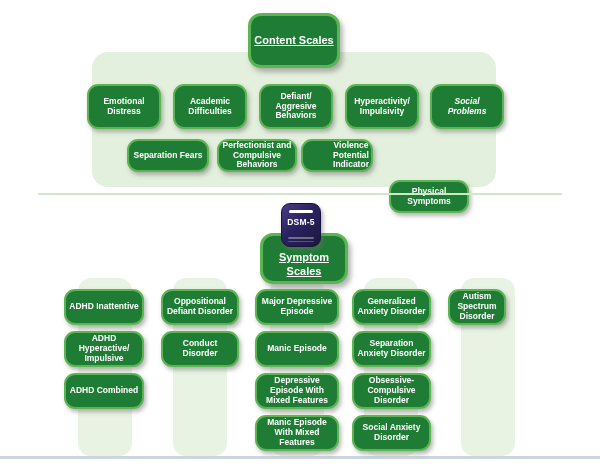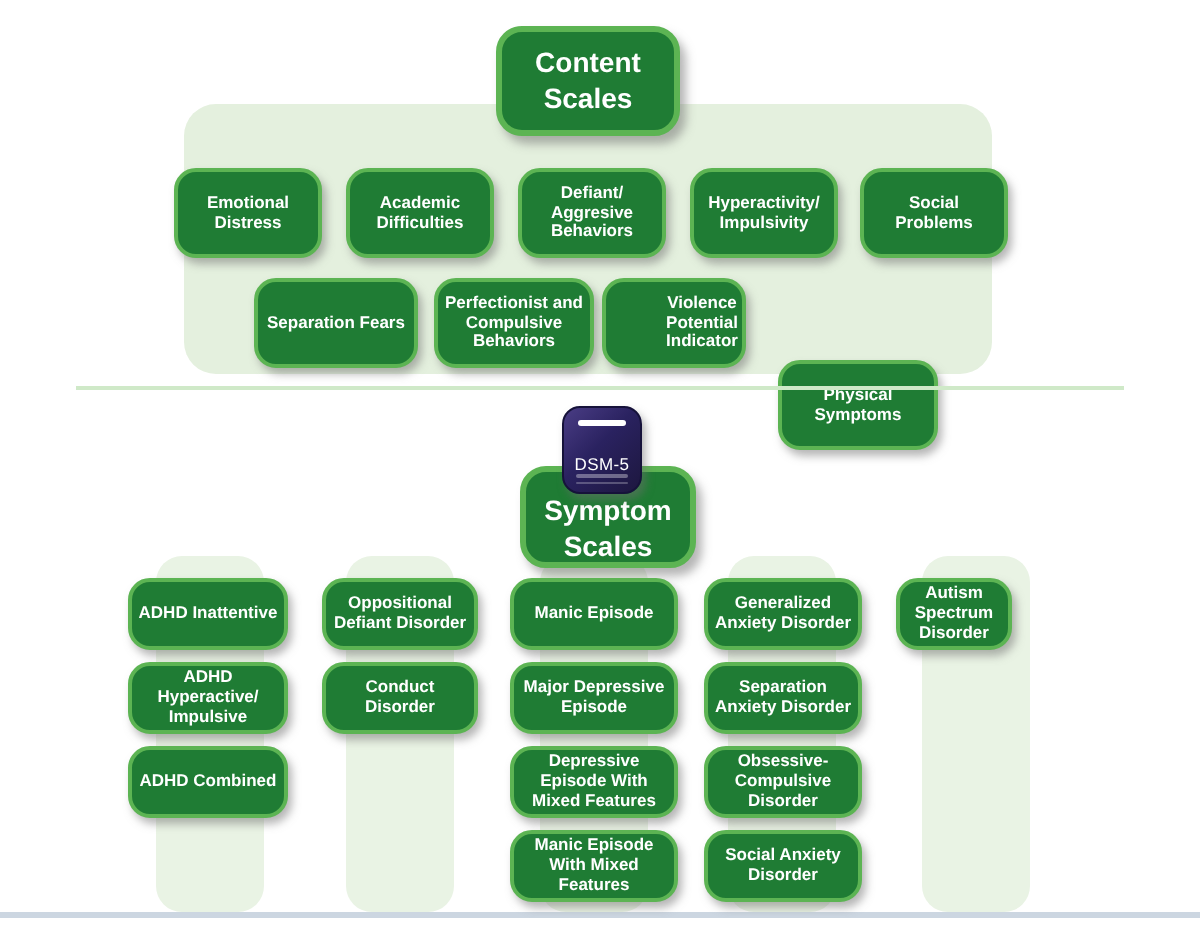--- a/index.html
+++ b/index.html
@@ -20,61 +20,62 @@
     font-weight:bold;
     font-size:8.5px;
     line-height:1.16;
     text-align:center;
     display:flex;align-items:center;justify-content:center;
     padding:1px 2px;
     box-sizing:border-box;
     box-shadow:2px 3px 4px rgba(110,110,110,0.5);
   }
   .root{
-    border-width:3px;border-radius:13px;font-size:14px;line-height:1.25;
+    border-width:3px;border-radius:13px;font-size:11px;line-height:1.25;
     box-shadow:3px 4px 5px rgba(110,110,110,0.5);
+    text-decoration:underline;
   }
   .root.content{left:248px;top:13px;width:92px;height:55px;}
   .root.symptom{left:260px;top:233px;width:88px;height:51px;padding-top:13px;z-index:2;}
   
   .r1{top:84px;height:45px;width:74px;}
-  .r2{top:139px;height:45px;}
+  .r2{top:139px;height:33px;}
   
   .col{position:absolute;top:289px;display:flex;flex-direction:column;gap:6px;align-items:flex-start;z-index:2;}
   .col .node{position:relative;height:36px;width:100%;}
   
   .divider{position:absolute;left:38px;top:193px;width:524px;height:2px;background:#cfe9c8;}
   .bottom-rule{position:absolute;left:0;top:456px;width:600px;height:3px;background:#ccd6e1;}
   
   .dsm{
     position:absolute;left:281px;top:203px;width:40px;height:44px;z-index:3;
     background:linear-gradient(135deg,#4a3d85 0%,#2a2260 45%,#1d173f 100%);
     border:1.5px solid #16123a;border-radius:9px;box-sizing:border-box;
     display:flex;flex-direction:column;align-items:center;
     box-shadow:2px 3px 4px rgba(110,110,110,0.5);
   }
   .dsm-spine{width:24px;height:3px;background:#ffffff;border-radius:2px;margin-top:6px;}
-  .dsm-label{color:#ffffff;font-weight:normal;font-size:8.5px;margin-top:14px;letter-spacing:0.2px;}
+  .dsm-label{color:#ffffff;font-weight:bold;font-size:8.5px;margin-top:4px;letter-spacing:0.2px;}
   .dsm-pages{width:26px;height:1.5px;background:rgba(255,255,255,0.35);border-radius:1px;margin-top:auto;margin-bottom:2px;}
   .dsm-pages2{width:26px;height:1.5px;background:rgba(255,255,255,0.25);border-radius:1px;margin-bottom:4px;}
 </style>
 </head>
 <body>
 
 <div class="canvas">
 
   <div class="group-bg" style="left:92px;top:52px;width:404px;height:135px;"></div>
 
   <div class="node root content">Content Scales</div>
 
   <div class="node r1" style="left:87px;">Emotional Distress</div>
   <div class="node r1" style="left:173px;">Academic Difficulties</div>
   <div class="node r1" style="left:259px;">Defiant/ Aggresive Behaviors</div>
   <div class="node r1" style="left:345px;">Hyperactivity/ Impulsivity</div>
-  <div class="node r1" style="left:430px;">Social Problems</div>
+  <div class="node r1" style="left:430px;font-style:italic;">Social Problems</div>
 
   <div class="node r2" style="left:127px;width:82px;">Separation Fears</div>
   <div class="node r2" style="left:217px;width:80px;">Perfectionist and Compulsive Behaviors</div>
   <div class="node r2" style="left:301px;width:72px;padding-left:30px;">Violence Potential Indicator</div>
   <div class="node r2" style="left:389px;width:80px;margin-top:41px;">Physical Symptoms</div>
 
   <div class="divider"></div>
 
   <div class="col-bar" style="left:78px;"></div>
   <div class="col-bar" style="left:173px;"></div>
@@ -96,22 +97,22 @@
     <div class="node">ADHD Hyperactive/ Impulsive</div>
     <div class="node">ADHD Combined</div>
   </div>
 
   <div class="col" style="left:161px;width:78px;">
     <div class="node">Oppositional Defiant Disorder</div>
     <div class="node">Conduct Disorder</div>
   </div>
 
   <div class="col" style="left:255px;width:84px;">
+    <div class="node">Major Depressive Episode</div>
     <div class="node">Manic Episode</div>
-    <div class="node">Major Depressive Episode</div>
     <div class="node">Depressive Episode With Mixed Features</div>
     <div class="node">Manic Episode With Mixed Features</div>
   </div>
 
   <div class="col" style="left:352px;width:79px;">
     <div class="node">Generalized Anxiety Disorder</div>
     <div class="node">Separation Anxiety Disorder</div>
     <div class="node">Obsessive-Compulsive Disorder</div>
     <div class="node">Social Anxiety Disorder</div>
   </div>

